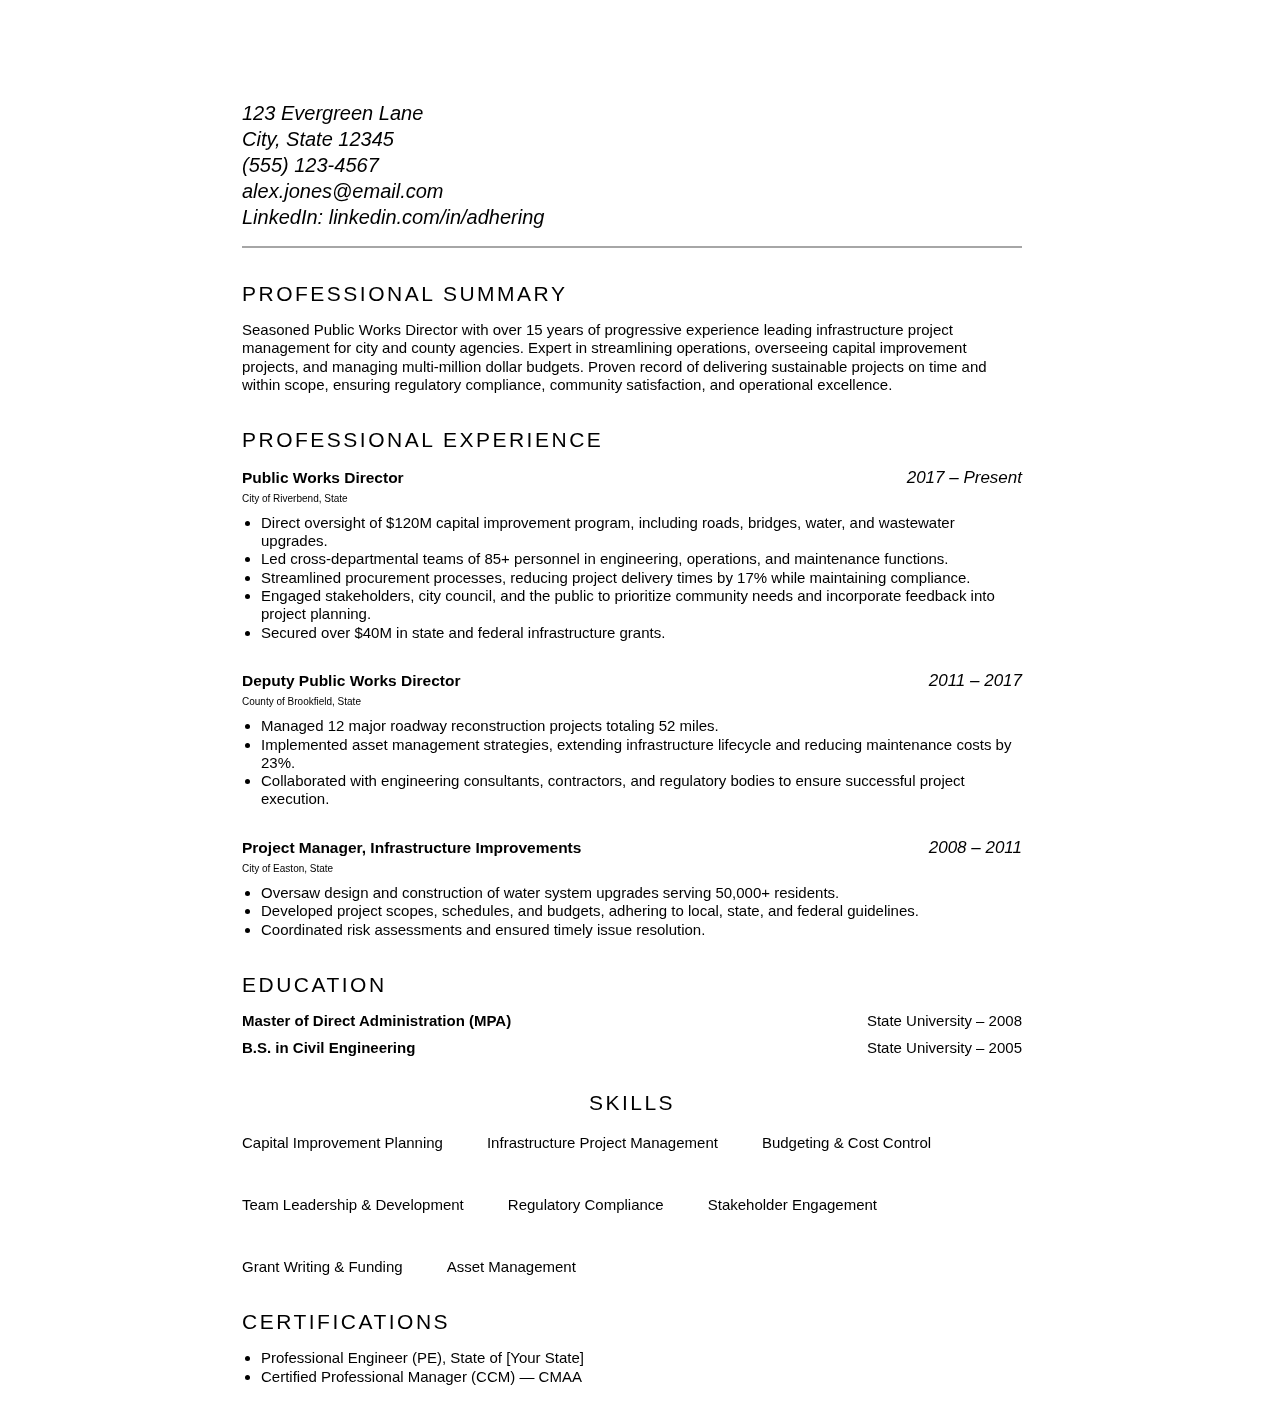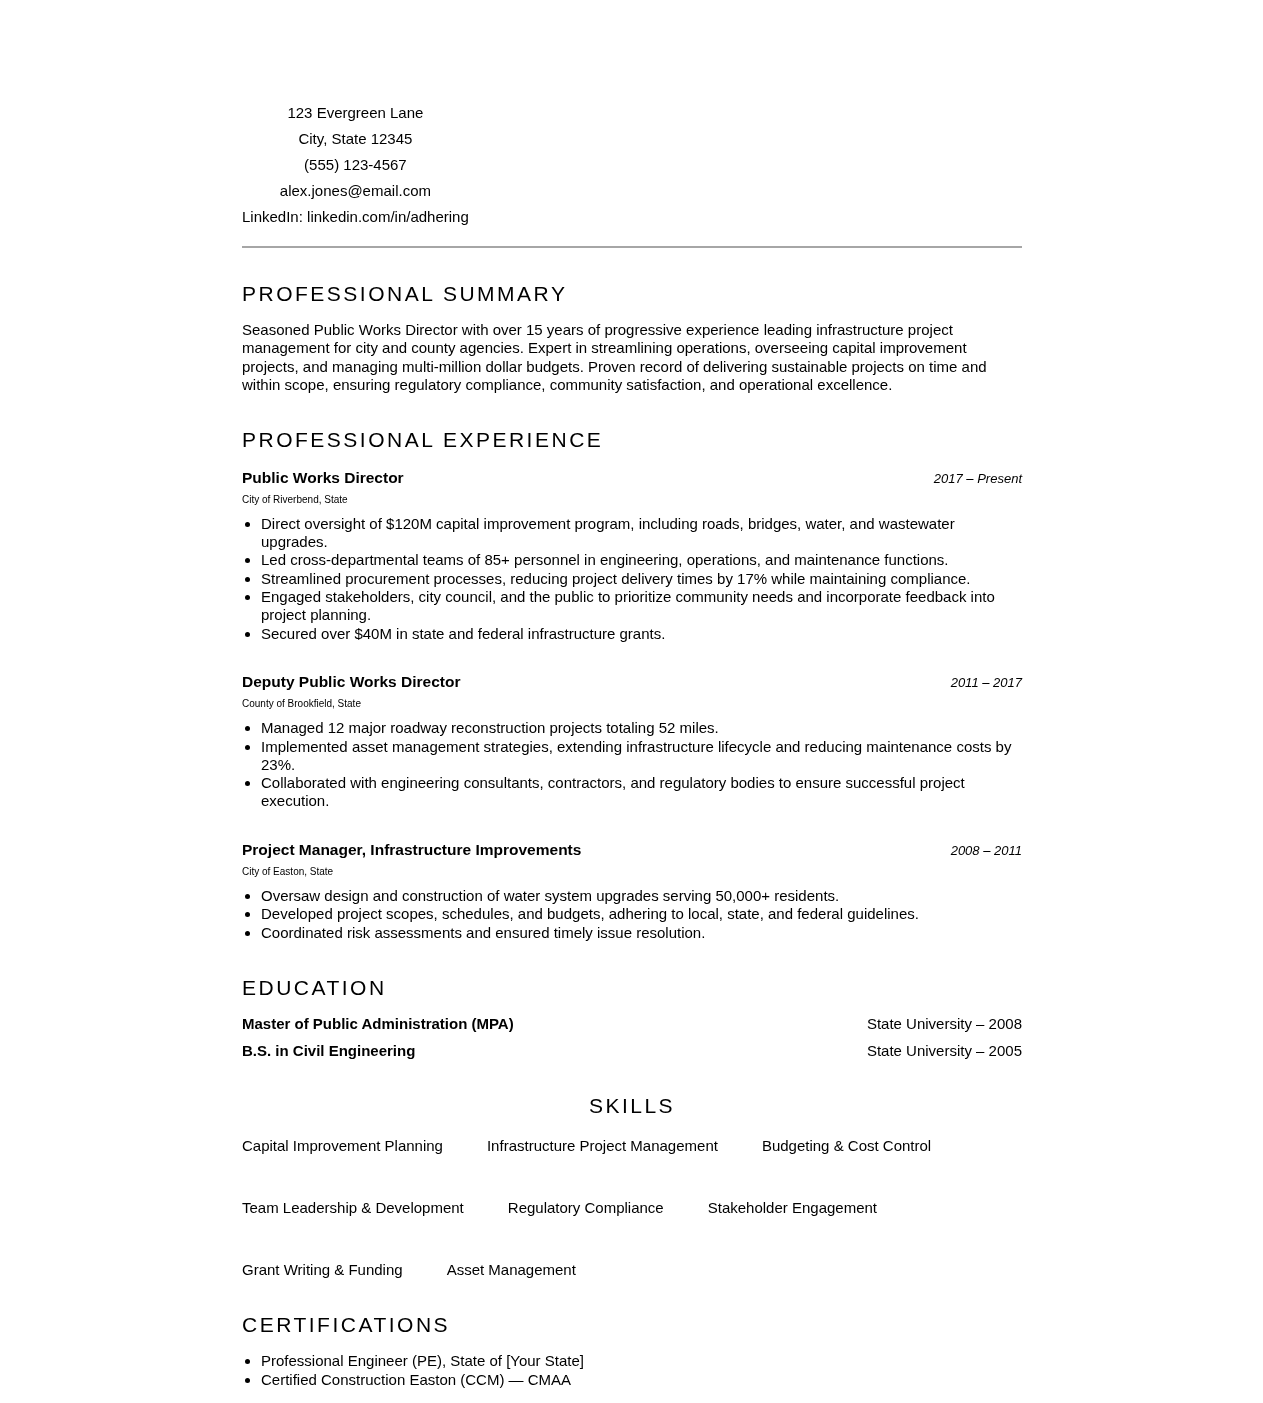--- a/index.html
+++ b/index.html
@@ -35,24 +35,25 @@
     margin: 0;
     white-space: nowrap;
   }
   .title {
     font-size: 18px;
     line-height: 1.2;
     margin: 13px 0 0 0;
     white-space: nowrap;
   }
   .contact {
-    font-size: 15px;
+    font-size: 20px;
     line-height: 26px;
-    text-align: center;
+    text-align: left;
     white-space: nowrap;
+    font-style: italic;
   }
   .divider {
     border: none;
     border-top: 2px solid #a6a6a6;
     margin: 16px 0 0 0;
   }
 
   
   .section { margin-top: 33px; }
   .section-heading {
@@ -75,21 +76,21 @@
     display: flex;
     justify-content: space-between;
     align-items: baseline;
   }
   .job-title {
     font-size: 15.5px;
     font-weight: 700;
     line-height: 19px;
   }
   .job-dates {
-    font-size: 13px;
+    font-size: 17px;
     font-style: italic;
     line-height: 19px;
   }
   .job-company {
     font-size: 10px;
     line-height: 18.3px;
     margin-top: 3px;
   }
   ul.bullets {
     margin: 6px 0 0 0;
@@ -188,21 +189,21 @@
         <li>Oversaw design and construction of water system upgrades serving 50,000+ residents.</li>
         <li>Developed project scopes, schedules, and budgets, adhering to local, state, and federal guidelines.</li>
         <li>Coordinated risk assessments and ensured timely issue resolution.</li>
       </ul>
     </div>
   </div>
 
   <div class="section">
     <h2 class="section-heading">EDUCATION</h2>
     <div class="edu-row">
-      <span class="edu-degree">Master of Public Administration (MPA)</span>
+      <span class="edu-degree">Master of Direct Administration (MPA)</span>
       <span class="edu-school">State University – 2008</span>
     </div>
     <div class="edu-row">
       <span class="edu-degree">B.S. in Civil Engineering</span>
       <span class="edu-school">State University – 2005</span>
     </div>
   </div>
 
   <div class="section section-skills">
     <h2 class="section-heading">SKILLS</h2>
@@ -215,17 +216,17 @@
       <span>Stakeholder Engagement</span>
       <span>Grant Writing &amp; Funding</span>
       <span>Asset Management</span>
     </div>
   </div>
 
   <div class="section">
     <h2 class="section-heading">CERTIFICATIONS</h2>
     <ul class="bullets">
       <li>Professional Engineer (PE), State of [Your State]</li>
-      <li>Certified Construction Easton (CCM) — CMAA</li>
+      <li>Certified Professional Manager (CCM) — CMAA</li>
     </ul>
   </div>
 
 </div>
 
 </body></html>

